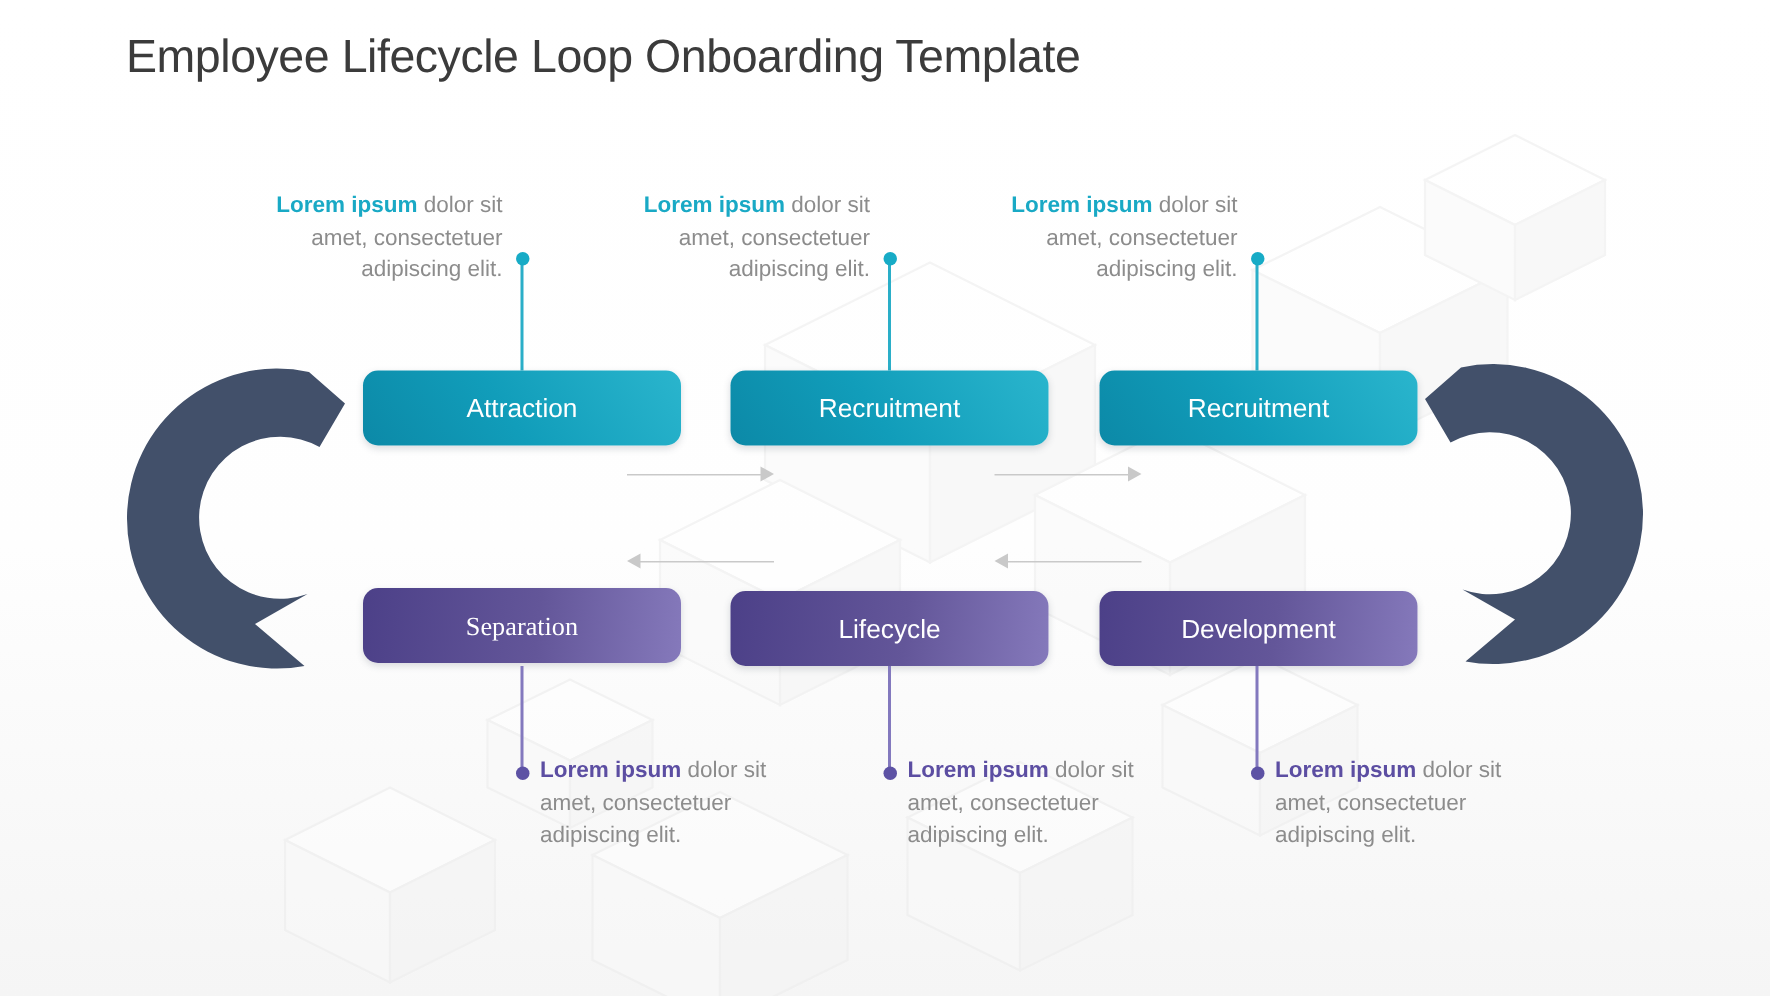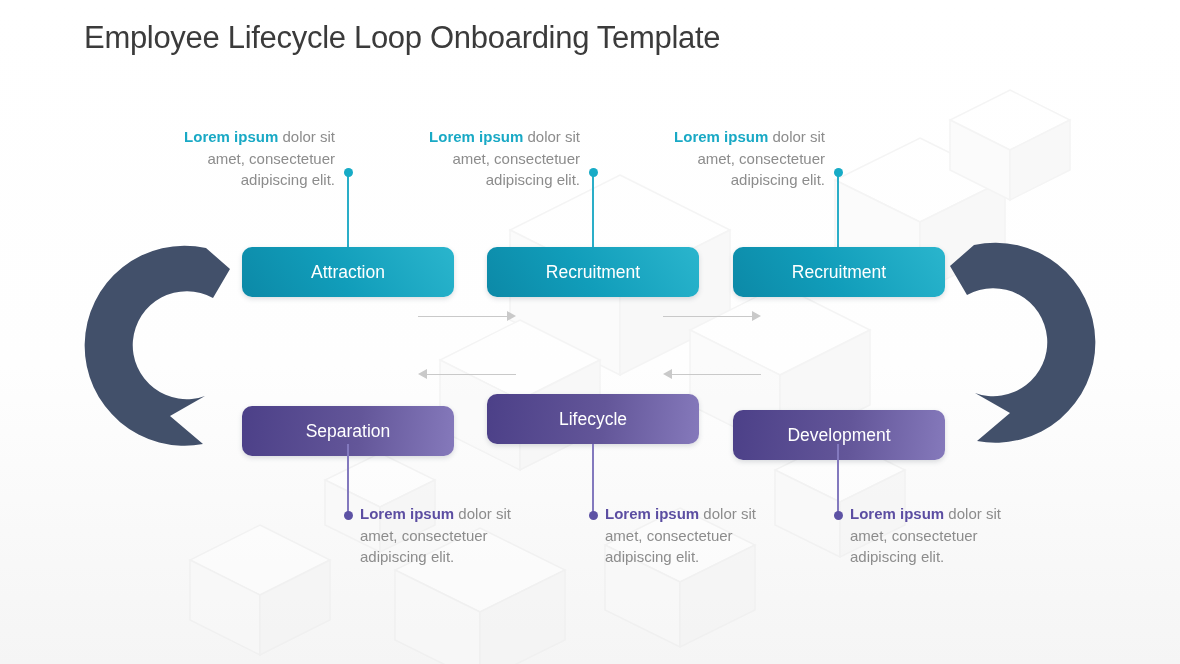--- a/index.html
+++ b/index.html
@@ -156,27 +156,27 @@
   </div>
   <div class="flow left" style="left:418px;top:369px;">
     <span class="shaft"></span>
       <span class="head"></span>
   </div>
   <div class="flow left" style="left:663px;top:369px;">
     <span class="shaft"></span>
       <span class="head"></span>
   </div>
 
-  <div class="stage purple" style="left:242px;top:406px;">
+  <div class="stage purple" style="left:242px;top:392px;font-family:Liberation Serif, serif;">
     <span>Separation</span>
   </div>
   <div class="stage purple" style="left:487px;top:394px;">
     <span>Lifecycle</span>
   </div>
-  <div class="stage purple" style="left:733px;top:410px;text-align:center;">
+  <div class="stage purple" style="left:733px;top:394px;text-align:center;">
     <span>Development</span>
   </div>
 
   <div class="connector purple" style="left:343.5px;top:444px;height:76px;">
     <span class="line"></span>
     <span class="dot"></span>
   </div>
   <div class="connector purple" style="left:588.5px;top:444px;height:76px;">
     <span class="line"></span>
     <span class="dot"></span>

